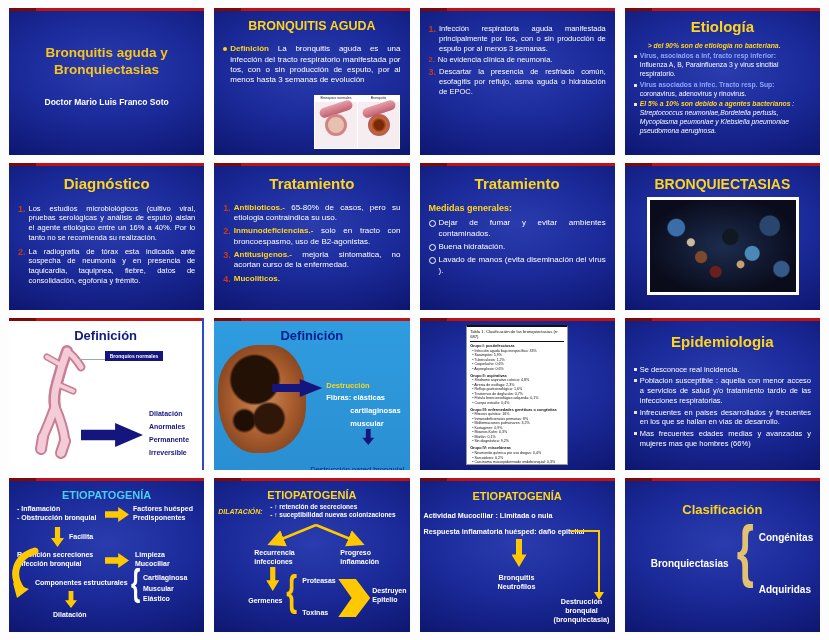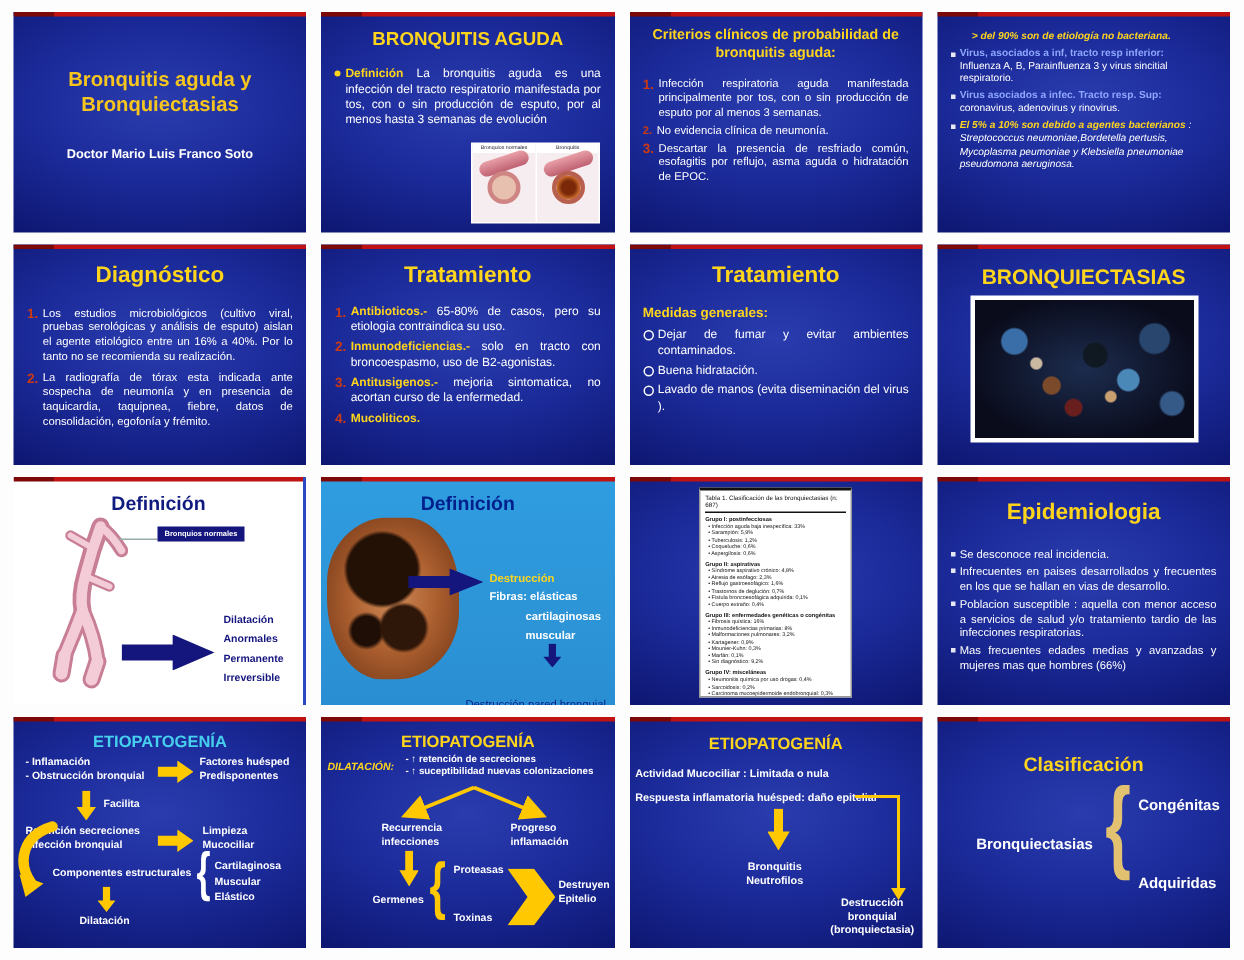--- a/index.html
+++ b/index.html
@@ -109,41 +109,41 @@
               <div class="ring sick"></div>
           </div>
         </div>
       </div>
     </div>
   </div>
 
   <div class="slide dark">
     <div class="topbar"></div>
     <div class="sbody">
-      <div class="ttl" style="font-size:9.5px;line-height:1.3;margin-top:2px;">Criterios clínicos de probabilidad de bronquitis aguda:</div>
       <div style="margin-top:8px;">
         <div class="li">
             <span class="num" style="font-size:9px;">1.</span>
             <span class="jtext">Infección respiratoria aguda manifestada principalmente por tos, con o sin producción de esputo por al menos 3 semanas.</span>
           </div>
         <div class="li">
             <span class="num">2.</span>
             <span>No evidencia clínica de neumonía.</span>
           </div>
         <div class="li">
             <span class="num" style="font-size:9px;">3.</span>
             <span class="jtext">Descartar la presencia de resfriado común, esofagitis por reflujo, asma aguda o hidratación de EPOC.</span>
           </div>
       </div>
     </div>
   </div>
 
   <div class="slide dark">
     <div class="topbar"></div>
     <div class="sbody" style="font-size:6.8px;">
+      <div class="ttl" style="font-size:15px;margin-top:1px;">Etiología</div>
       <div class="lead-yellow" style="margin:5px 0 2px 14px;">&gt; del 90% son de etiología no bacteriana.</div>
       <div class="li">
           <span class="bullet-sq"></span>
         <span><b class="head-blue">Virus, asociados a inf, tracto resp inferior:</b><br>
         <span>Influenza A, B, Parainfluenza 3 y virus sincitial respiratorio.</span></span>
         </div>
       <div class="li">
           <span class="bullet-sq"></span>
         <span><b class="head-blue">Virus asociados a infec. Tracto resp. Sup:</b><br>
         <span>coronavirus, adenovirus y rinovirus.</span></span>
@@ -330,25 +330,25 @@
     <div class="topbar"></div>
     <div class="sbody">
       <div class="ttl" style="font-size:15px;margin-top:6px;">Epidemiologia</div>
       <div style="margin-top:13px;">
         <div class="li" style="margin-bottom:2px;">
             <span class="bullet-sq"></span>
             <span>Se desconoce real incidencia.</span>
           </div>
         <div class="li" style="margin-bottom:2px;">
             <span class="bullet-sq"></span>
-            <span class="jtext">Infrecuentes en paises desarrollados y frecuentes en los que se hallan en vias de desarrollo.</span>
+            <span class="jtext">Poblacion  susceptible : aquella con menor acceso a servicios de salud y/o tratamiento tardio de las infecciones respiratorias.</span>
           </div>
         <div class="li" style="margin-bottom:2px;">
             <span class="bullet-sq"></span>
-            <span class="jtext">Poblacion  susceptible : aquella con menor acceso a servicios de salud y/o tratamiento tardio de las infecciones respiratorias.</span>
+            <span class="jtext">Infrecuentes en paises desarrollados y frecuentes en los que se hallan en vias de desarrollo.</span>
           </div>
         <div class="li">
             <span class="bullet-sq"></span>
             <span class="jtext">Mas frecuentes edades medias y avanzadas y mujeres mas que hombres (66%)</span>
           </div>
       </div>
     </div>
   </div>
 
   <div class="slide dark">

